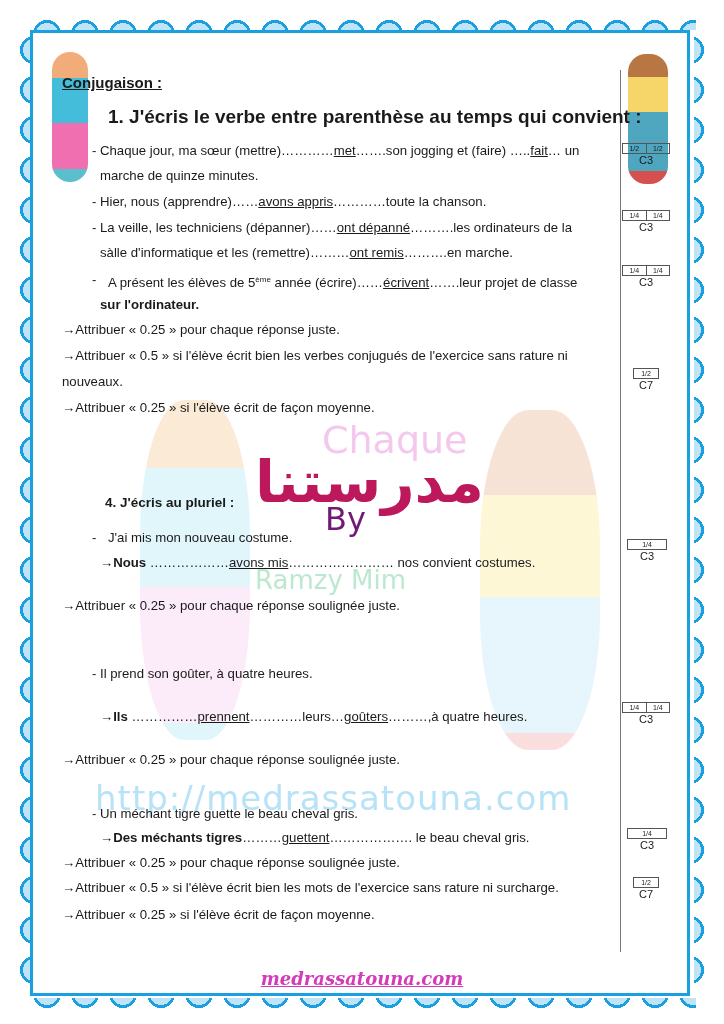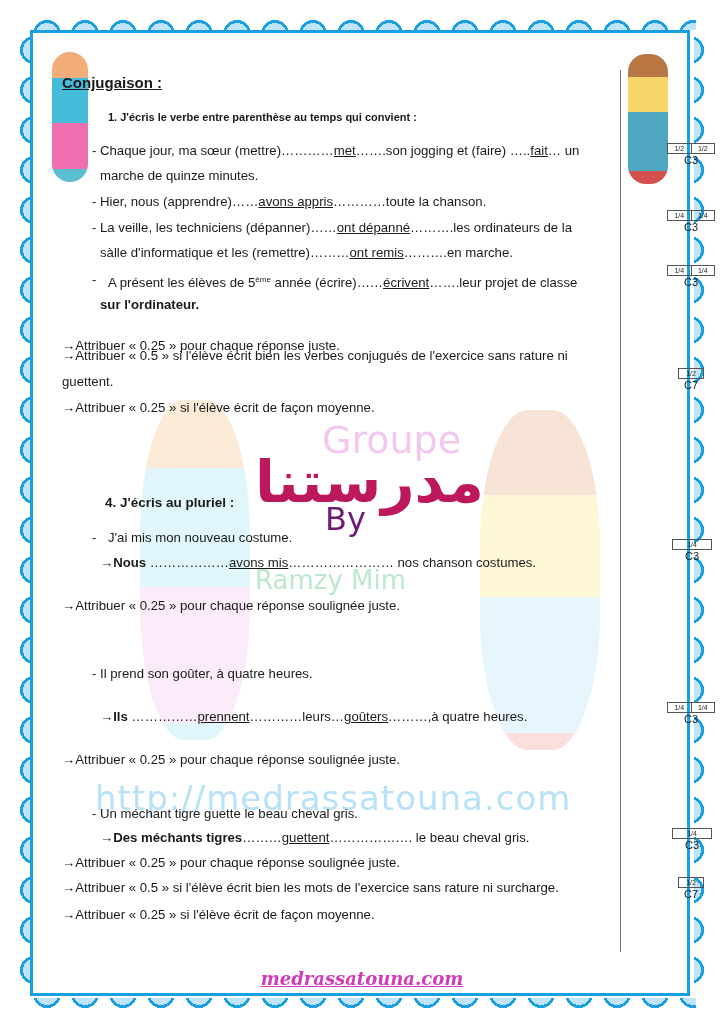--- a/index.html
+++ b/index.html
@@ -27,21 +27,21 @@
   .illus { position:absolute; border-radius:40%; opacity:0.35; }
   .girl-top { left:52px; top:52px; width:36px; height:130px; background:linear-gradient(#f1a36a 0 20%, #2fb5d6 20% 55%, #ee5fa8 55% 90%, #49b7c9 90%); border-radius:18px; opacity:0.9; }
   .boy-top { left:628px; top:54px; width:40px; height:130px; background:linear-gradient(#b0672d 0 18%, #f5d058 18% 45%, #3a9cb8 45% 90%, #d23c3c 90%); border-radius:18px; opacity:0.9; }
   .girl-big { left:140px; top:400px; width:110px; height:340px; background:linear-gradient(#f4c48a 0 20%, #a8e6f5 20% 55%, #f7c6ec 55% 95%, #a8e6f5 95%); }
   .boy-big { left:480px; top:410px; width:120px; height:340px; background:linear-gradient(#e7b088 0 25%, #fbe98c 25% 55%, #b9e4f5 55% 95%, #f2a0a0 95%); }
   .text { position:absolute; font-size:13.2px; line-height:18px; white-space:nowrap; }
   .b { font-weight:bold; }
   .u { text-decoration:underline; }
   .title { position:absolute; left:62px; top:74px; font-size:15px; font-weight:bold; text-decoration:underline; }
   .dash { position:absolute; left:92px; font-size:13px; }
-  .score { position:absolute; font-size:9px; text-align:center;margin-left:45px; }
+  .score { position:absolute; font-size:9px; text-align:center; }
   .score .box { border:1px solid #555; display:flex; height:9px; line-height:9px; font-size:7px; }
   .score .box span { flex:1; text-align:center; }
   .score .box span + span { border-left:1px solid #555; }
   .score .lbl { font-size:11px; line-height:12px; }
   .footer { position:absolute; left:0; width:724px; top:968px; text-align:center; font-family:"DejaVu Serif", serif;
             font-style:italic; font-weight:bold; font-size:18px; color:#d43bb9; text-decoration:underline; }
 </style>
 </head>
 <body>
 
@@ -49,31 +49,31 @@
 <div class="scallop-bottom"></div>
 <div class="scallop-left"></div>
 <div class="scallop-right"></div>
 <div class="frame"></div>
 
 <div class="illus girl-big"></div>
 <div class="illus boy-big"></div>
 <div class="illus girl-top"></div>
 <div class="illus boy-top"></div>
 
-<div class="watermark wm-groupe">Groupe</div>
+<div class="watermark wm-groupe">Chaque</div>
 <div class="watermark wm-arabic">مدرستنا</div>
 <div class="watermark wm-by">By</div>
 <div class="watermark wm-ramzy">Ramzy Mim</div>
 <div class="watermark wm-url">http://medrassatouna.com</div>
 
 <div class="side-line"></div>
 
 <div class="title">Conjugaison :</div>
 
-<div class="text b" style="left:108px;top:108px;font-size:11px;">1.  J'écris le verbe entre parenthèse au temps qui convient :</div>
+<div class="text b" style="left:108px;top:108px;font-size:19px;">1.  J'écris le verbe entre parenthèse au temps qui convient :</div>
 
 <div class="dash" style="top:143px;">-</div>
 <div class="text" style="left:100px;top:142px;">
   <span>Chaque jour, ma sœur (mettre)…………</span><span class="u">met</span><span>…….son jogging et (faire) …..</span><span class="u">fait</span><span>… un</span>
 </div>
 <div class="text" style="left:100px;top:167px;">marche de quinze minutes.</div>
 
 <div class="dash" style="top:194px;">-</div>
 <div class="text" style="left:100px;top:193px;">
   <span>Hier, nous  (apprendre)……</span><span class="u">avons appris</span><span>…………toute la chanson.</span>
@@ -86,31 +86,31 @@
 <div class="text" style="left:100px;top:244px;">
   <span>sàlle d'informatique et les (remettre)………</span><span class="u">ont remis</span><span>……….en marche.</span>
 </div>
 
 <div class="dash" style="top:272px;">-</div>
 <div class="text" style="left:108px;top:271px;">
   <span>A présent les élèves de 5</span><sup style="font-size:8px;">ème</sup><span> année (écrire)……</span><span class="u">écrivent</span><span>…….leur projet de classe</span>
 </div>
 <div class="text" style="left:100px;top:296px;font-weight:bold;">sur l'ordinateur.</div>
 
-<div class="text" style="left:62px;top:321px;margin-top:16px;">→Attribuer  « 0.25 » pour chaque réponse juste.</div>
+<div class="text" style="left:62px;top:321px;">→Attribuer  « 0.25 » pour chaque réponse juste.</div>
 <div class="text" style="left:62px;top:347px;">→Attribuer « 0.5 » si l'élève écrit bien  les verbes conjugués de l'exercice sans rature ni</div>
-<div class="text" style="left:62px;top:373px;">guettent.</div>
+<div class="text" style="left:62px;top:373px;">nouveaux.</div>
 <div class="text" style="left:62px;top:399px;">→Attribuer « 0.25 » si l'élève écrit de façon moyenne.</div>
 
 <div class="text b" style="left:105px;top:494px;font-size:13.5px;">4.  J'écris au pluriel :</div>
 
 <div class="dash" style="top:530px;">-</div>
 <div class="text" style="left:108px;top:529px;">J'ai mis mon nouveau costume.</div>
 <div class="text" style="left:100px;top:554px;">
-  <span class="b">→Nous</span><span> ………………</span><span class="u">avons mis</span><span>……………………</span><span>  nos chanson costumes.</span>
+  <span class="b">→Nous</span><span> ………………</span><span class="u">avons mis</span><span>……………………</span><span>  nos convient costumes.</span>
 </div>
 <div class="text" style="left:62px;top:597px;">→Attribuer  « 0.25 » pour chaque réponse soulignée  juste.</div>
 
 <div class="dash" style="top:666px;">-</div>
 <div class="text" style="left:100px;top:665px;">Il prend son goûter, à quatre heures.</div>
 <div class="text" style="left:100px;top:708px;">
   <span class="b">→Ils</span><span> ……………</span><span class="u">prennent</span><span>…………leurs…</span><span class="u">goûters</span><span>………,à quatre heures.</span>
 </div>
 <div class="text" style="left:62px;top:751px;">→Attribuer  « 0.25 » pour chaque réponse soulignée juste.</div>
 

